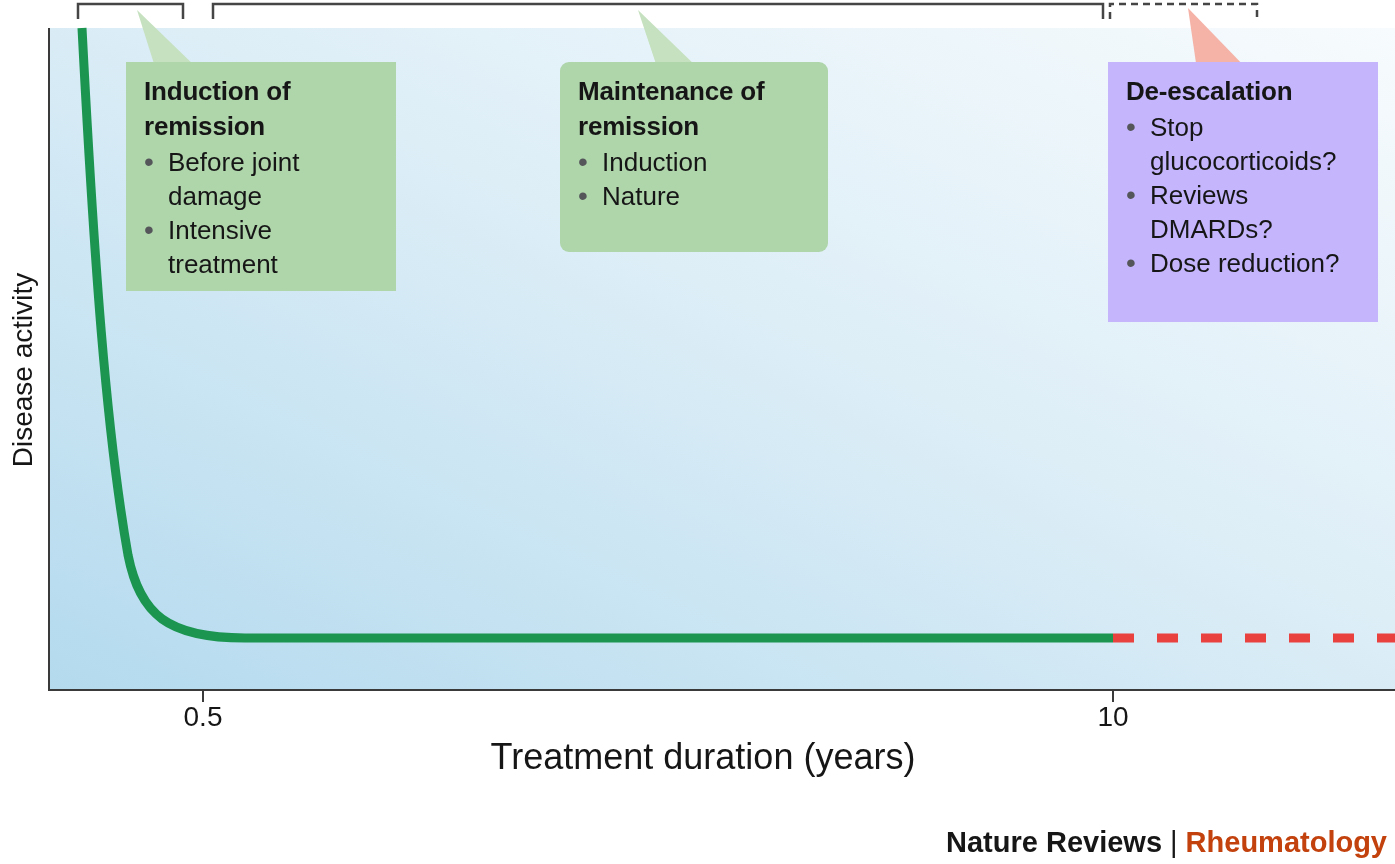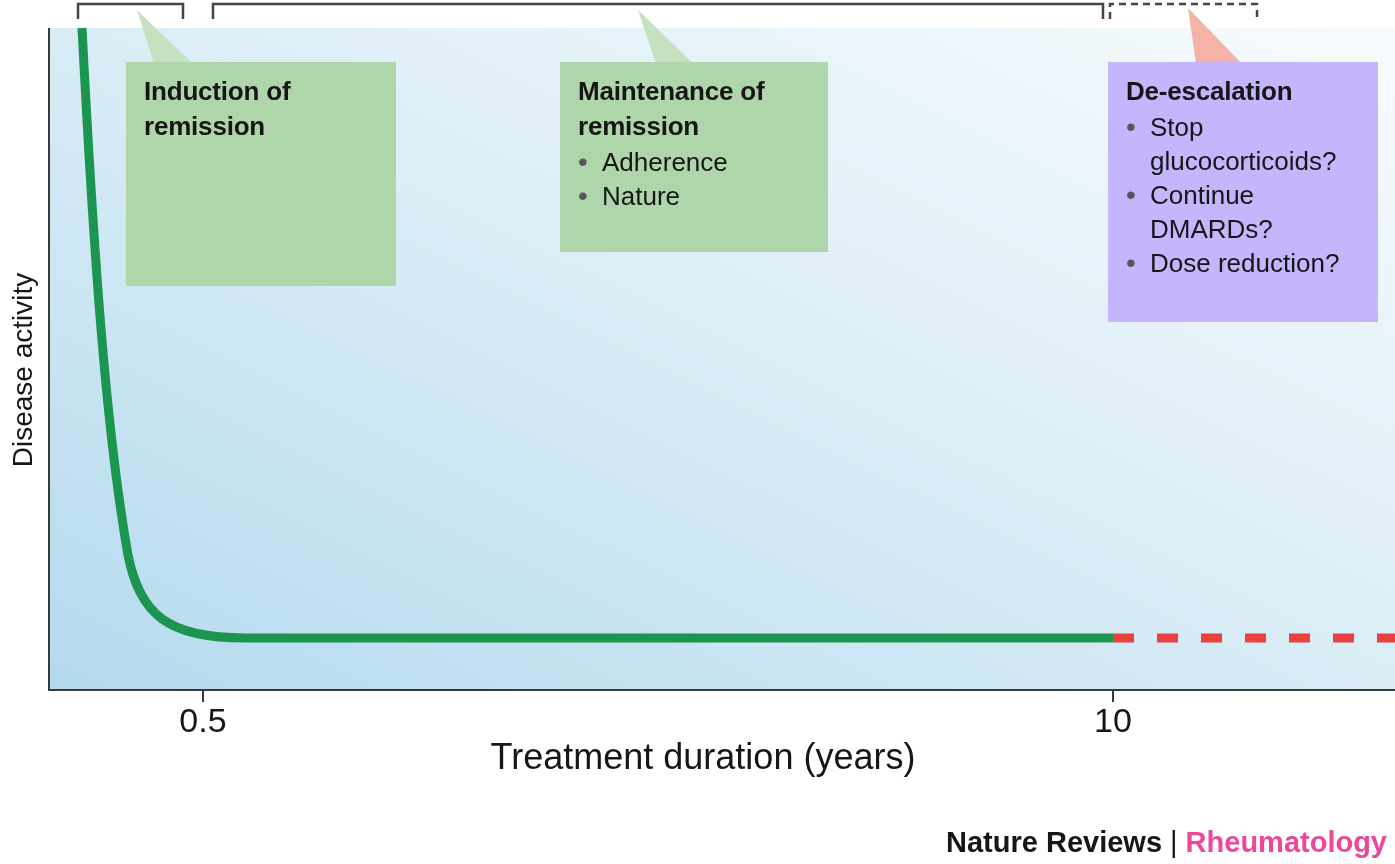--- a/index.html
+++ b/index.html
@@ -47,21 +47,21 @@
   }
   .callout li::before{
     content:"\2022";
     position:absolute;left:0;top:0;
     color:#55565a;
     font-size:28px;
   }
   .callout.green{background:#afd5ab;}
   .callout.pink{background:#c4b5fd;}
   #callout-induction{left:126px;top:62px;width:270px;min-height:224px;}
-  #callout-maintenance{left:560px;top:62px;width:268px;min-height:190px;}
+  #callout-maintenance{left:560px;top:62px;width:268px;min-height:190px;border-radius:9px;}
   #callout-deescalation{left:1108px;top:62px;width:270px;min-height:260px;}
   .ylabel{
     position:absolute;
     left:23px;top:370px;
     transform:translate(-50%,-50%) rotate(-90deg);
     font-size:28px;
     white-space:nowrap;
     z-index:3;
   }
   .xlabel{
@@ -69,34 +69,34 @@
     left:703px;top:736px;
     transform:translateX(-50%);
     font-size:36px;
     white-space:nowrap;
     z-index:3;
   }
   .tick-label{
     position:absolute;
     top:701px;
     transform:translateX(-50%);
-    font-size:34px;
+    font-size:28px;
     z-index:3;
   }
   #tick-label-05{left:203px;}
   #tick-label-10{left:1113px;}
   .branding{
     position:absolute;
     right:8px;top:826px;
     font-size:29px;
     font-weight:700;
     white-space:nowrap;
     z-index:3;
   }
-  .branding .journal{color:#ec4899;}
+  .branding .journal{color:#c2410c;}
   .branding .sep{padding:0 8px;color:#161616;font-weight:400;}
 </style>
 </head>
 <body>
 
 <div class="fig">
 
   <div class="plot"></div>
 
   <svg class="overlay" viewBox="0 0 1395 864">
@@ -112,35 +112,39 @@
     <path d="M 82 28 C 94 260 106 430 128 555 C 140 615 168 638 245 638 L 1113 638" fill="none" stroke="#1b9550" stroke-width="9"></path>
 
     <line x1="1113" y1="638" x2="1398" y2="638" stroke="#e8413e" stroke-width="9" stroke-dasharray="21 23"></line>
 
     <line x1="203" y1="691" x2="203" y2="702" stroke="#3a3a3a" stroke-width="2"></line>
     <line x1="1113" y1="691" x2="1113" y2="702" stroke="#3a3a3a" stroke-width="2"></line>
   </svg>
 
   <div class="callout green" id="callout-induction">
     <div class="title">Induction of remission</div>
+    <ul>
+      <li>Before joint damage</li>
+      <li>Intensive treatment</li>
+    </ul>
   </div>
 
   <div class="callout green" id="callout-maintenance">
     <div class="title">Maintenance of remission</div>
     <ul>
-      <li>Adherence</li>
+      <li>Induction</li>
       <li>Nature</li>
     </ul>
   </div>
 
   <div class="callout pink" id="callout-deescalation">
     <div class="title">De-escalation</div>
     <ul>
       <li>Stop glucocorticoids?</li>
-      <li>Continue DMARDs?</li>
+      <li>Reviews DMARDs?</li>
       <li>Dose reduction?</li>
     </ul>
   </div>
 
   <div class="ylabel">Disease activity</div>
   <div class="xlabel">Treatment duration (years)</div>
   <div class="tick-label" id="tick-label-05">0.5</div>
   <div class="tick-label" id="tick-label-10">10</div>
 
   <div class="branding">

